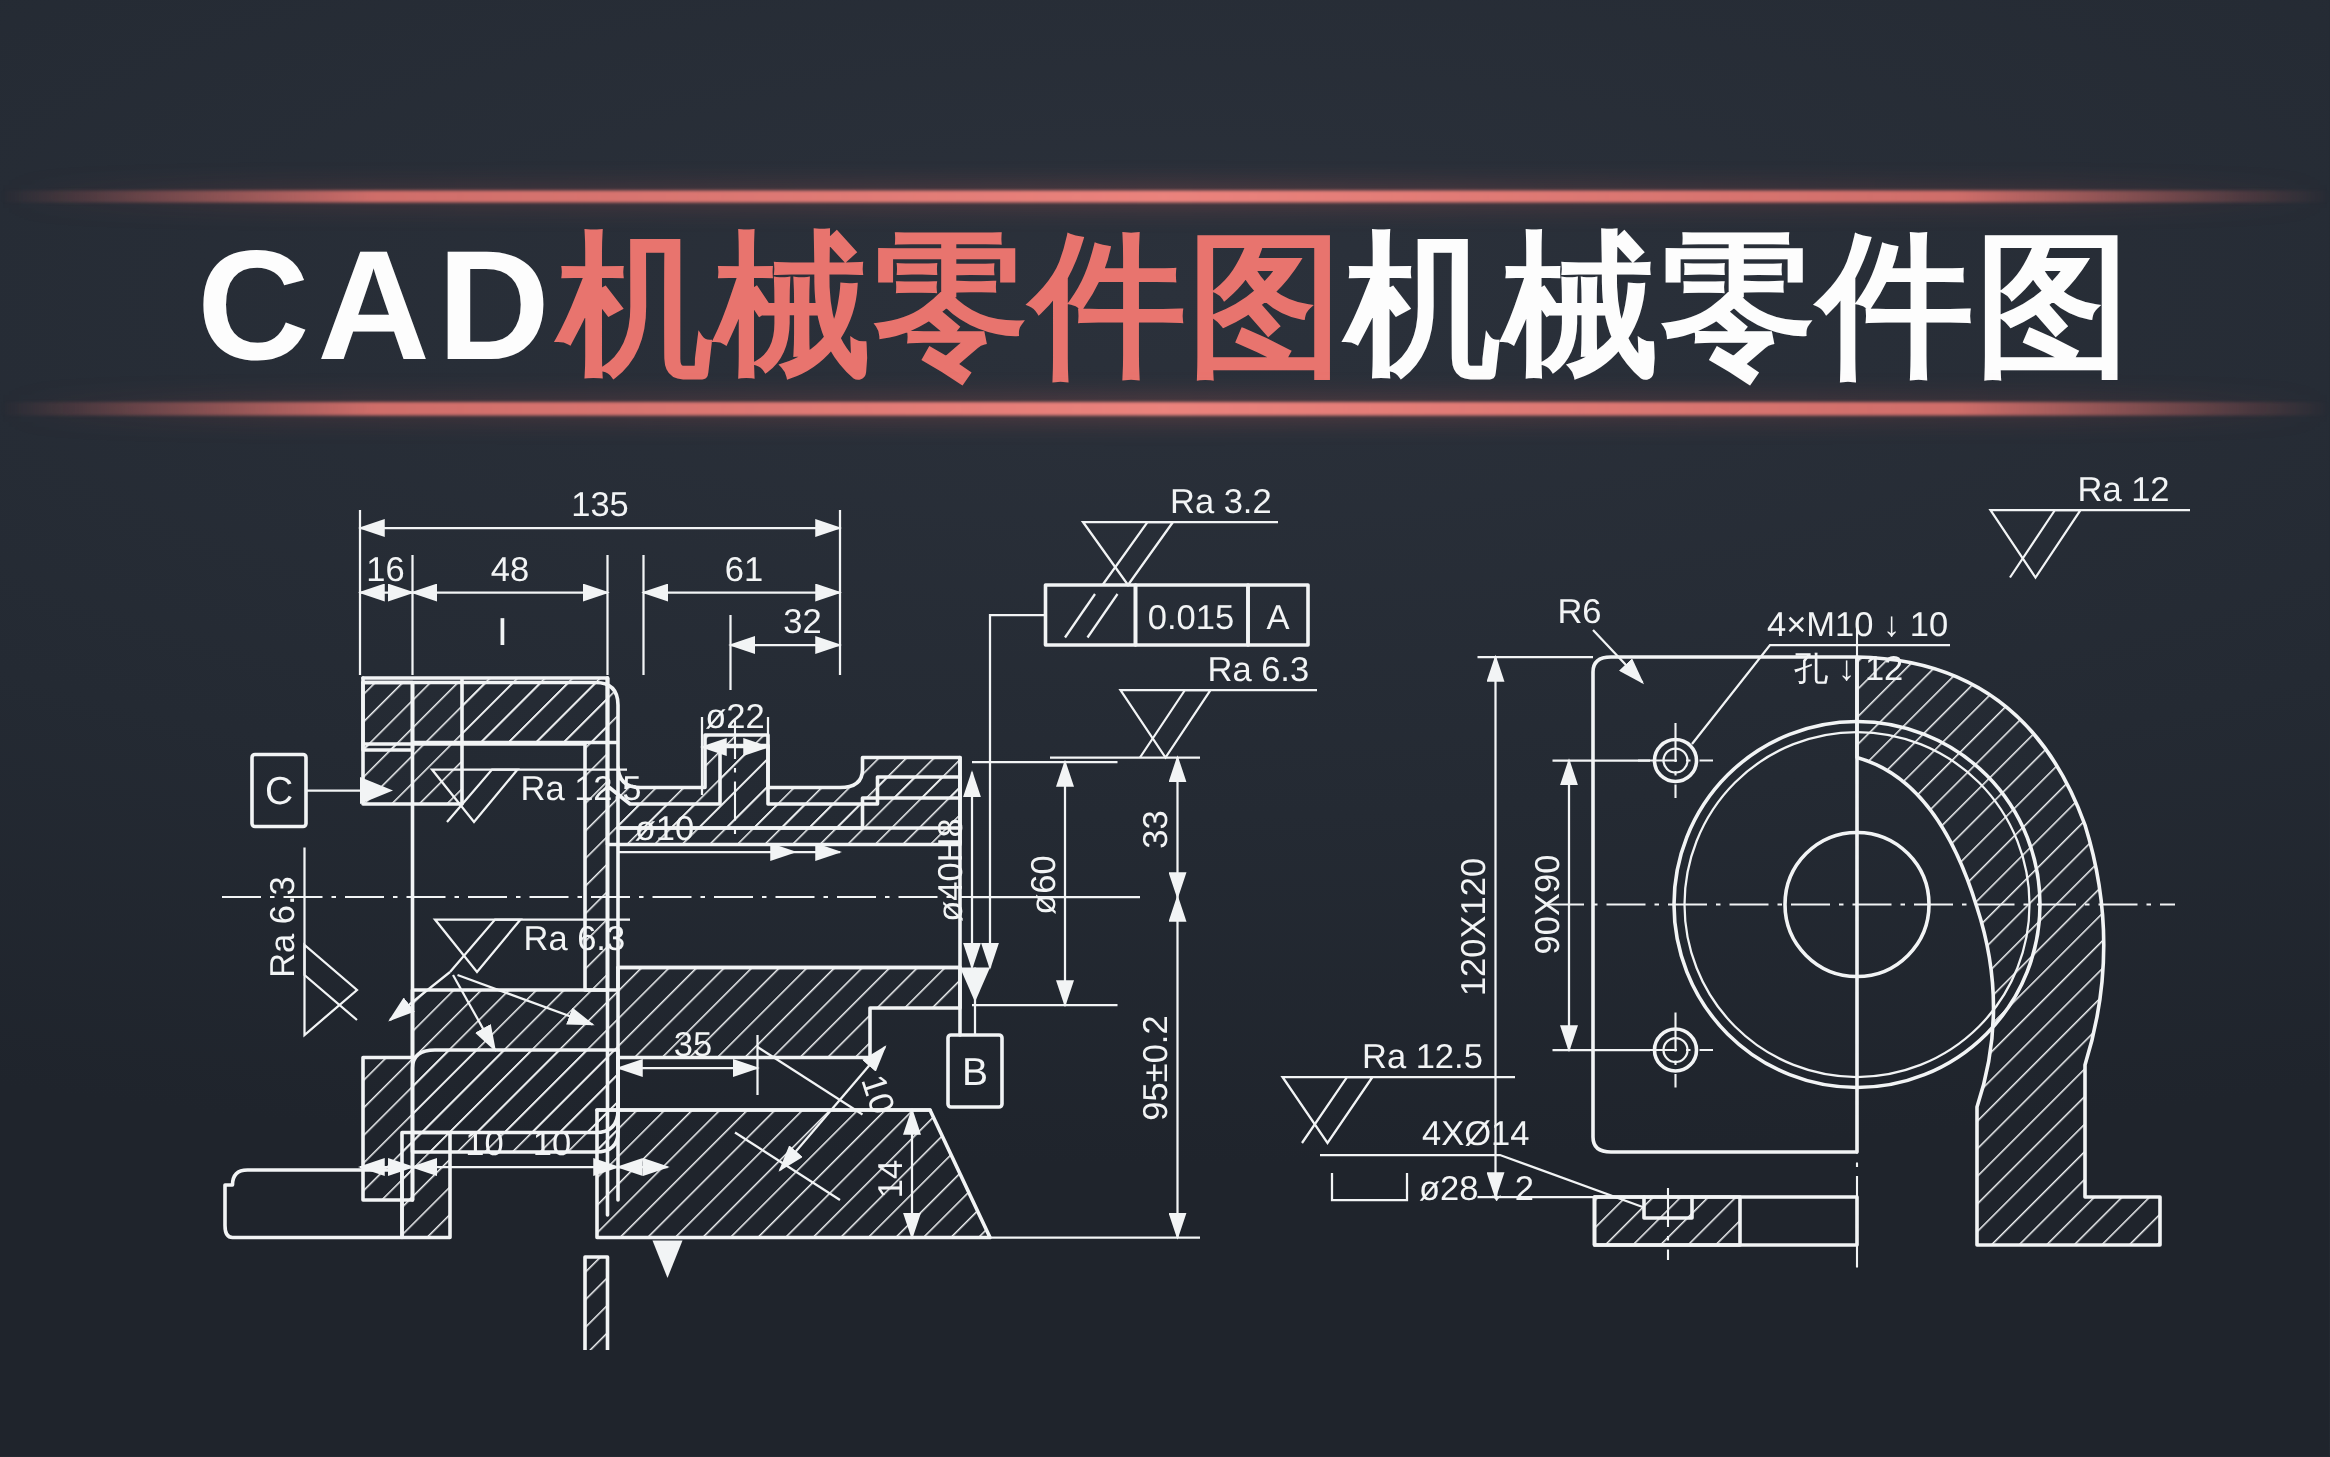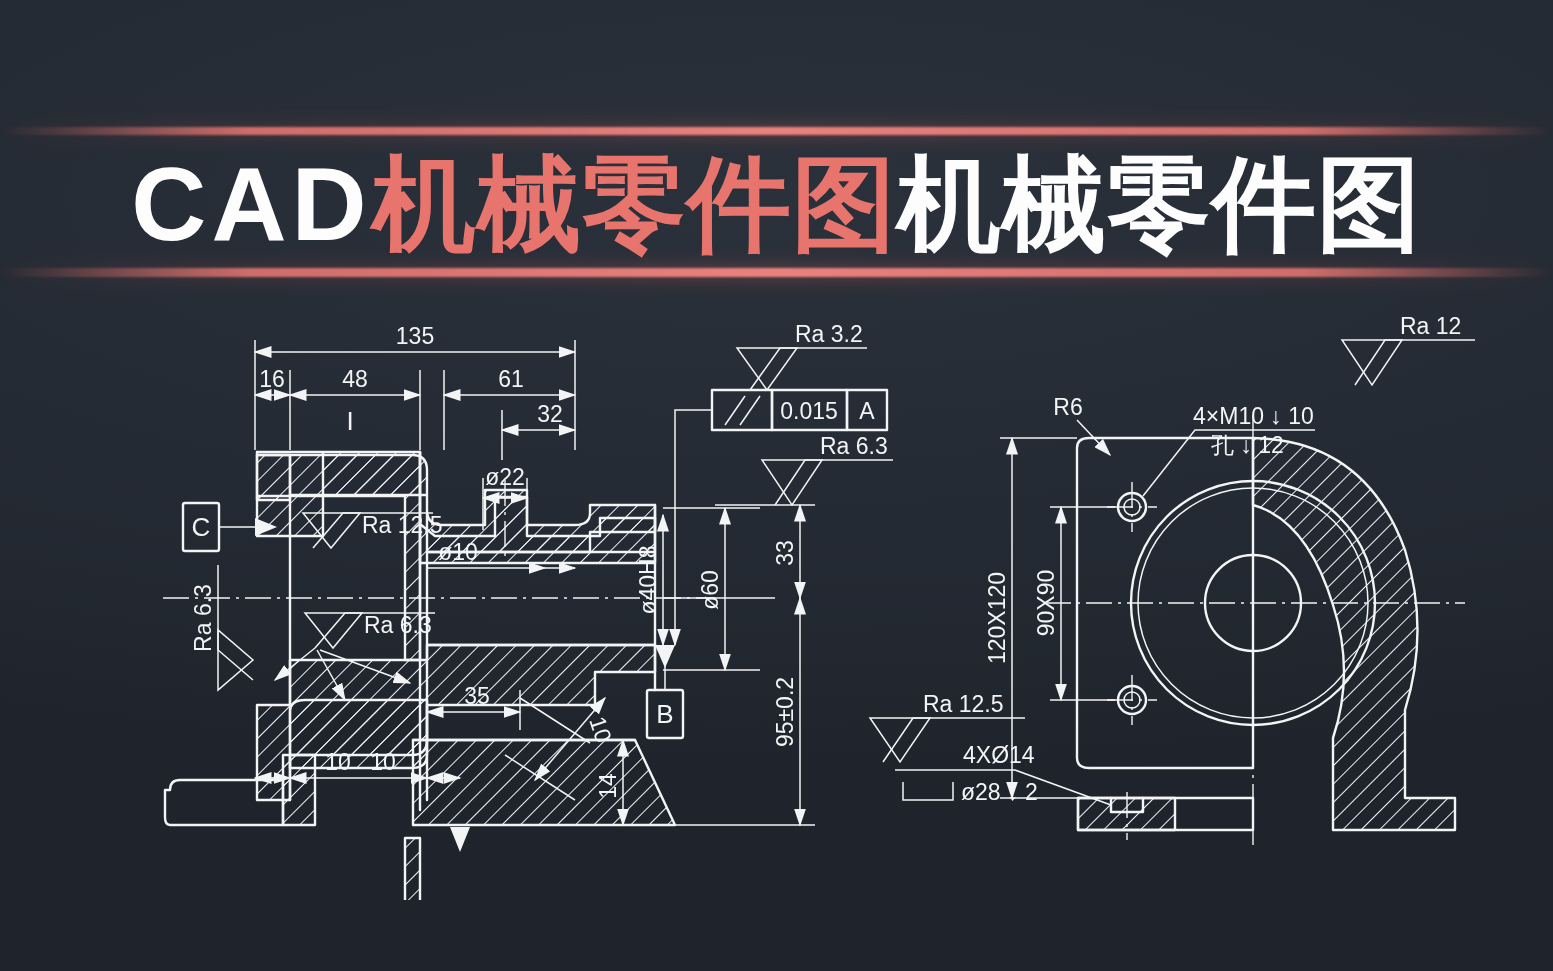--- a/index.html
+++ b/index.html
@@ -49,21 +49,21 @@
   #title{
     font-size:104px;font-weight:bold;line-height:1;letter-spacing:1px;
     white-space:nowrap;
     font-family:"Liberation Sans","DejaVu Sans",sans-serif;
   }
   #title .w{color:#fdfdfd;}
   #title .r{color:#e8746e;margin-top:28px;}
   #title .lead{letter-spacing:5px;}
 
   
-  #draw{position:absolute;top:300px;left:15px;width:1237px;height:600px;text-align:right;}
+  #draw{position:absolute;top:300px;left:0;width:1237px;height:600px;text-align:right;}
   svg{display:block;}
   .ln{stroke:#f2f4f5;fill:none;stroke-width:2.4;stroke-linecap:round;stroke-linejoin:round;}
   .thin{stroke:#f2f4f5;fill:none;stroke-width:1.5;stroke-linecap:round;}
   .ctr{stroke:#f2f4f5;fill:none;stroke-width:1.4;stroke-dasharray:26 6 3 6;}
   .dim{stroke:#f2f4f5;fill:none;stroke-width:1.5;}
   .hatchfill{fill:url(#hatchA);stroke:#f2f4f5;stroke-width:2.4;stroke-linejoin:round;}
   .solid{fill:#f2f4f5;stroke:none;}
   text{fill:#f2f4f5;font-family:"Liberation Sans","DejaVu Sans",sans-serif;}
   .t{font-size:23px;}
   .tbig{font-size:26px;}

